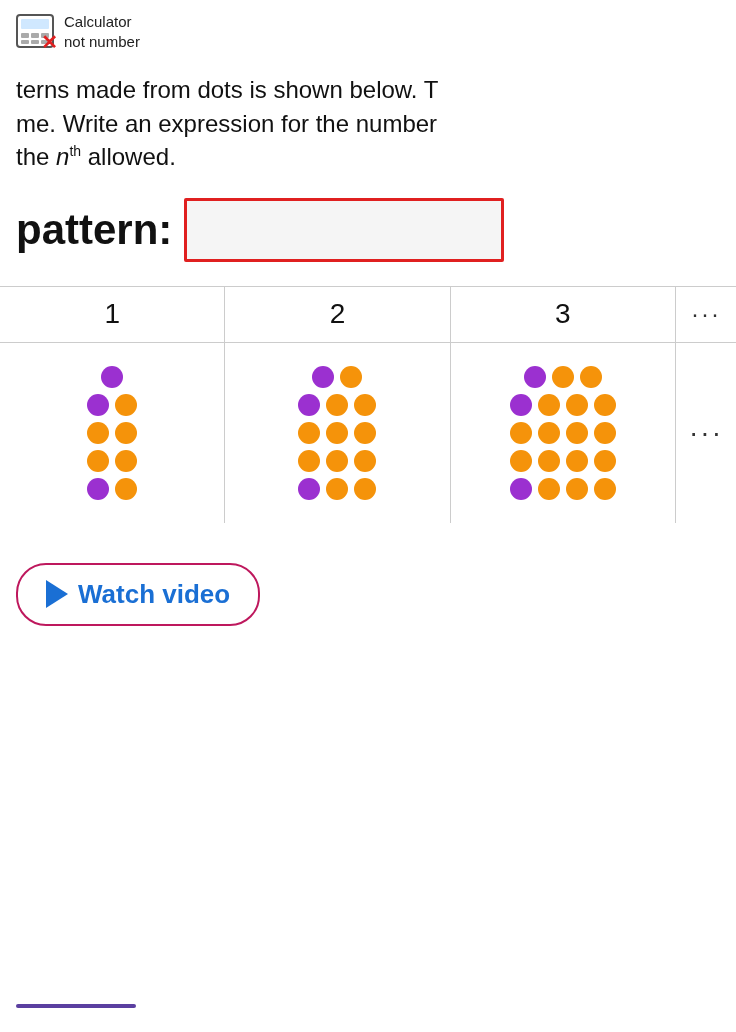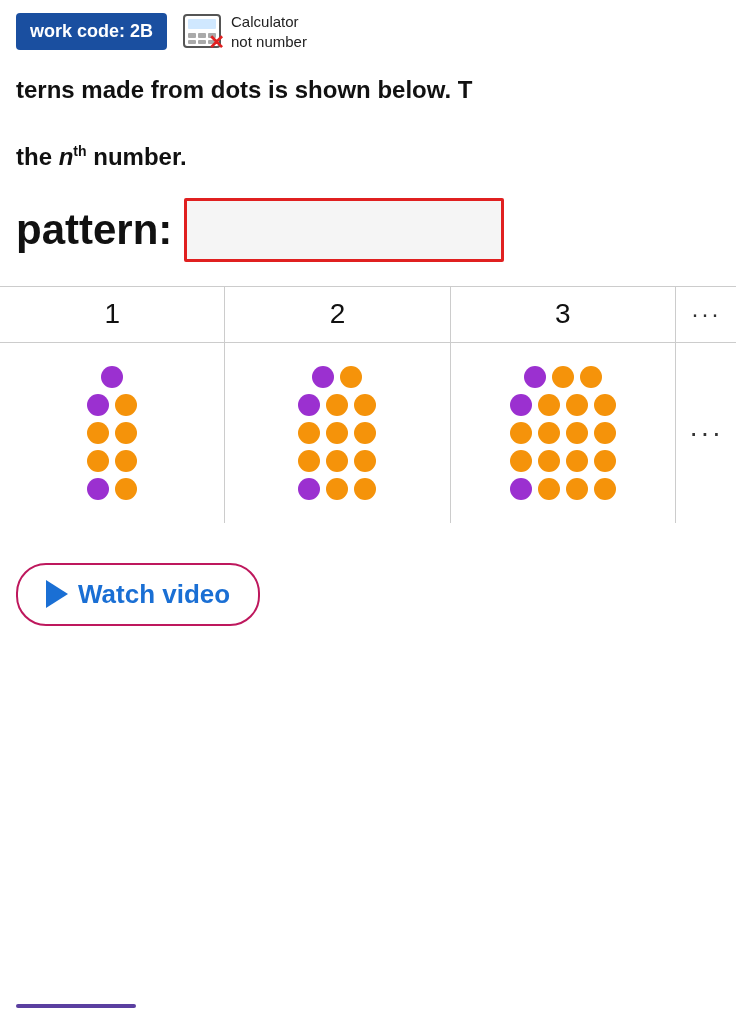--- a/index.html
+++ b/index.html
@@ -61,21 +61,20 @@
       display: flex;
       flex-direction: column;
       font-size: 15px;
       line-height: 1.3;
       color: #222;
     }
 
     
     .question-section {
       padding: 10px 16px 0 16px;
-      font-weight: bold;
     }
 
     .question-text {
       font-size: 24px;
       color: #111;
       line-height: 1.4;
     }
 
     .question-text .nth {
       font-style: italic;
@@ -232,21 +231,20 @@
       width: 120px;
       height: 4px;
       background: #5b3fa0;
       border-radius: 2px;
     }
   </style>
 </head>
 <body>
 
 <div class="header">
-  <div class="work-code-badge">work code: 2B</div>
   <div class="calculator-area">
     <div class="calculator-icon-wrap">
       
       <svg class="calc-icon" viewBox="0 0 38 34" fill="none" xmlns="http://www.w3.org/2000/svg">
         <rect x="1" y="1" width="36" height="32" rx="3" stroke="#555" stroke-width="2" fill="white"></rect>
         <rect x="5" y="5" width="28" height="10" rx="1" fill="#d0e8ff"></rect>
         <rect x="5" y="19" width="8" height="5" rx="1" fill="#aaa"></rect>
         <rect x="15" y="19" width="8" height="5" rx="1" fill="#aaa"></rect>
         <rect x="25" y="19" width="8" height="5" rx="1" fill="#aaa"></rect>
         <rect x="5" y="26" width="8" height="4" rx="1" fill="#aaa"></rect>
@@ -258,23 +256,23 @@
     <div class="calculator-text">
       <span>Calculator</span>
       <span>not number</span>
     </div>
   </div>
 </div>
 
 <div class="question-section">
   <div class="question-text">
     <span>terns made from dots is shown below. T</span><br>
-    <br>
+    <span>me. Write an expression for the number</span><br>
     <span>
-      <span>the </span><span class="nth">n</span><sup>th</sup><span> number.</span>
+      <span>the </span><span class="nth">n</span><sup>th</sup><span> allowed.</span>
     </span>
   </div>
 </div>
 
 <div class="pattern-input-row">
   <span class="pattern-label">pattern:</span>
   <div class="pattern-input-box"></div>
 </div>
 
 <div class="patterns-section">

